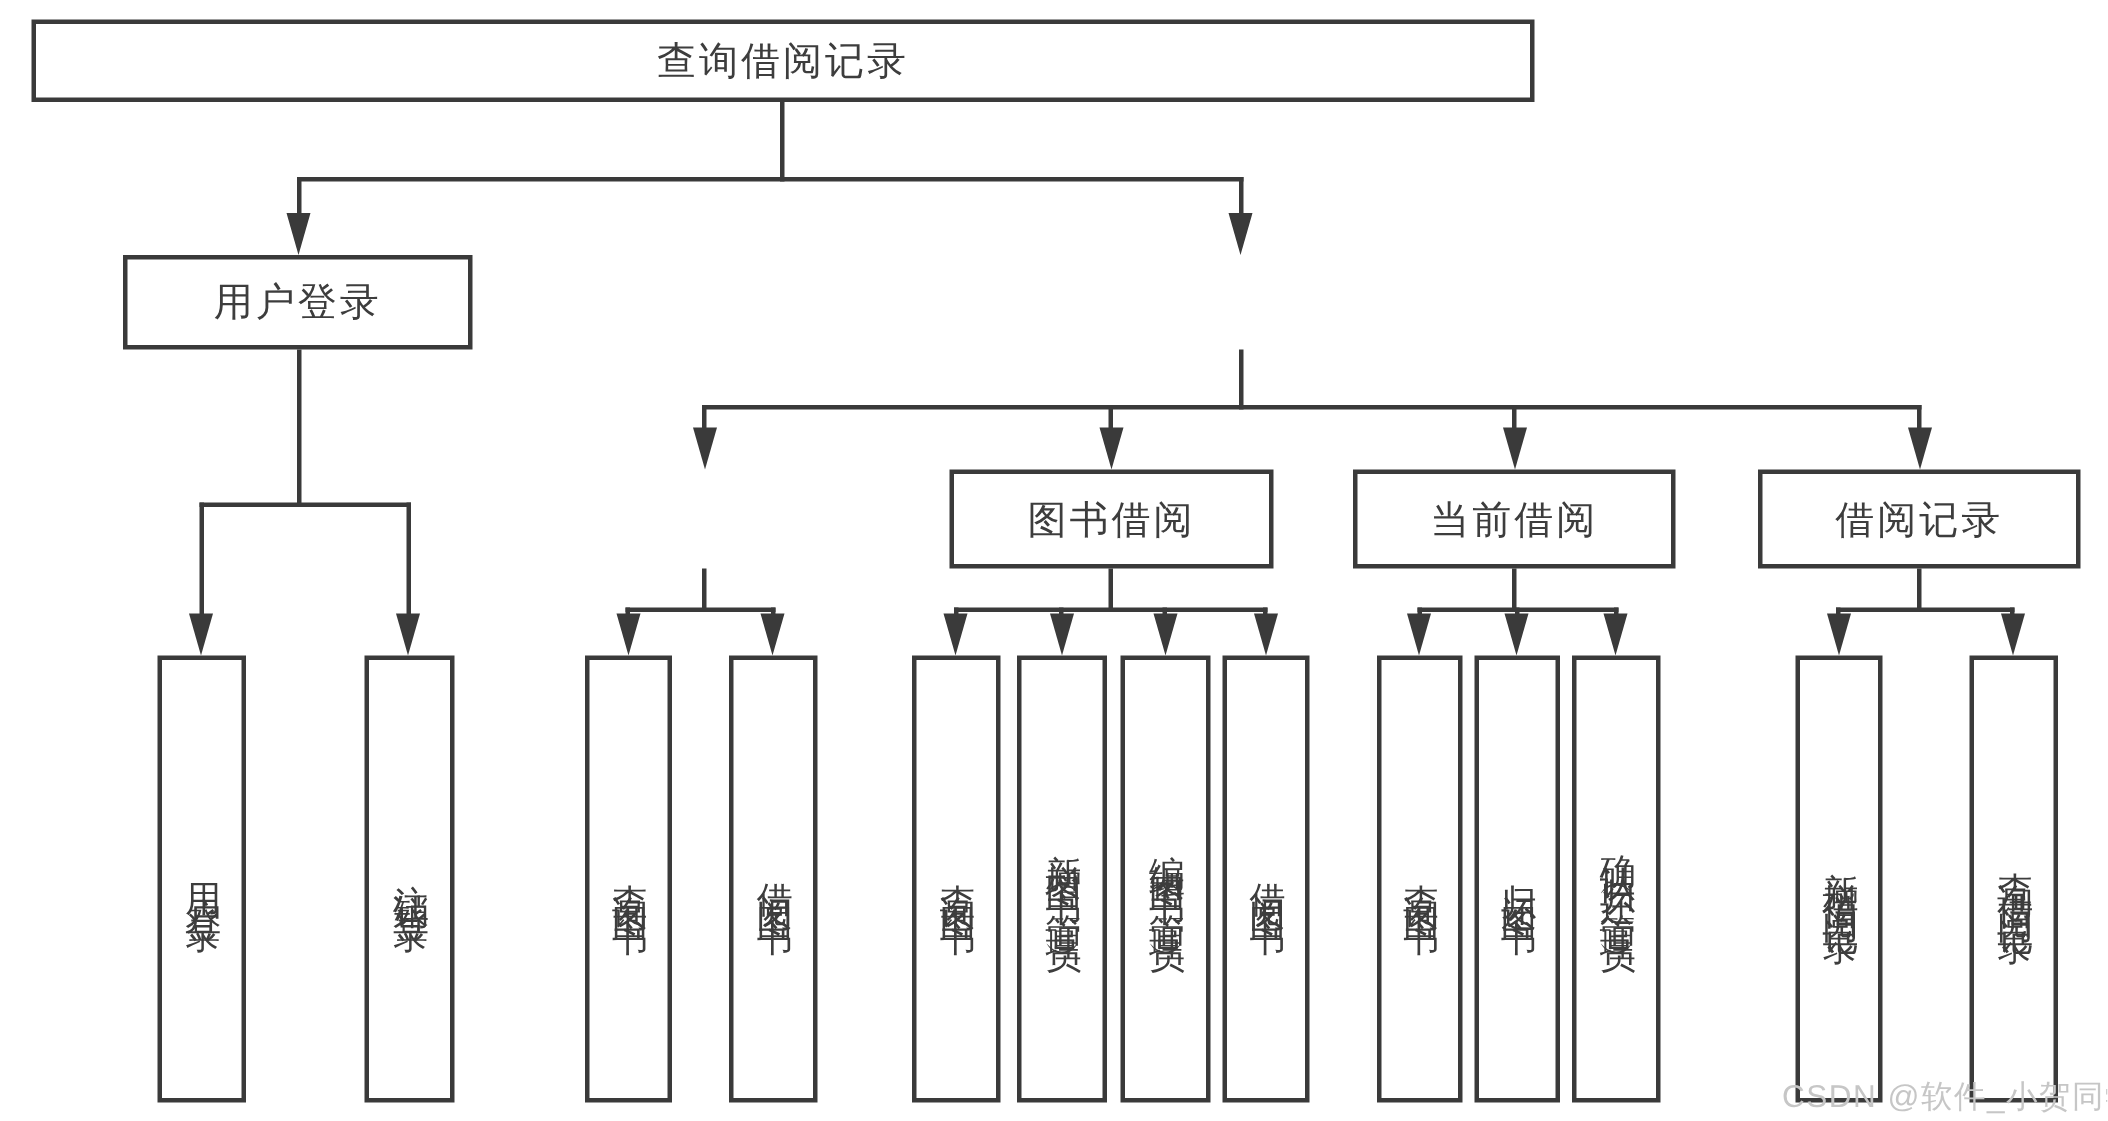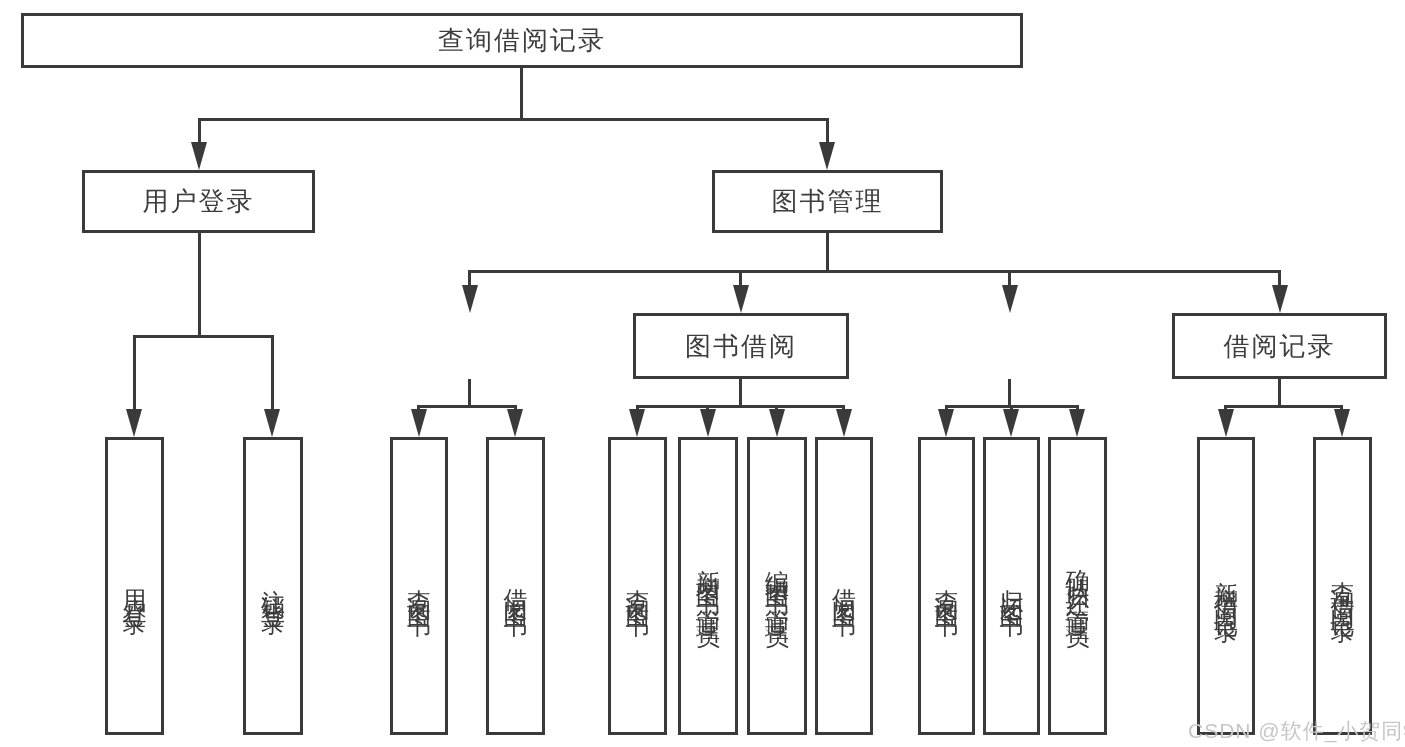--- a/index.html
+++ b/index.html
@@ -32,26 +32,26 @@
 
 <div id="stage">
 
   <div class="box h" style="left:21px;top:13px;width:1002px;height:55px">
     <span>查询借阅记录</span>
   </div>
 
   <div class="box h" style="left:82px;top:170px;width:233px;height:63px">
     <span>用户登录</span>
   </div>
-  <div class="box h" style="left:712px;top:170px;width:231px;height:63px">
-    <span>图书管理</span>
-  </div>
 
   <div class="box h" style="left:633px;top:313px;width:216px;height:66px">
     <span>图书借阅</span>
+  </div>
+  <div class="box h" style="left:902px;top:313px;width:215px;height:66px">
+    <span>当前借阅</span>
   </div>
   <div class="box h" style="left:1172px;top:313px;width:215px;height:66px">
     <span>借阅记录</span>
   </div>
 
   <div class="box v" style="left:105px;top:437px;width:59px;height:298px">
     <span>用户登录</span>
   </div>
   <div class="box v" style="left:243px;top:437px;width:60px;height:298px">
     <span>注销登录</span>

